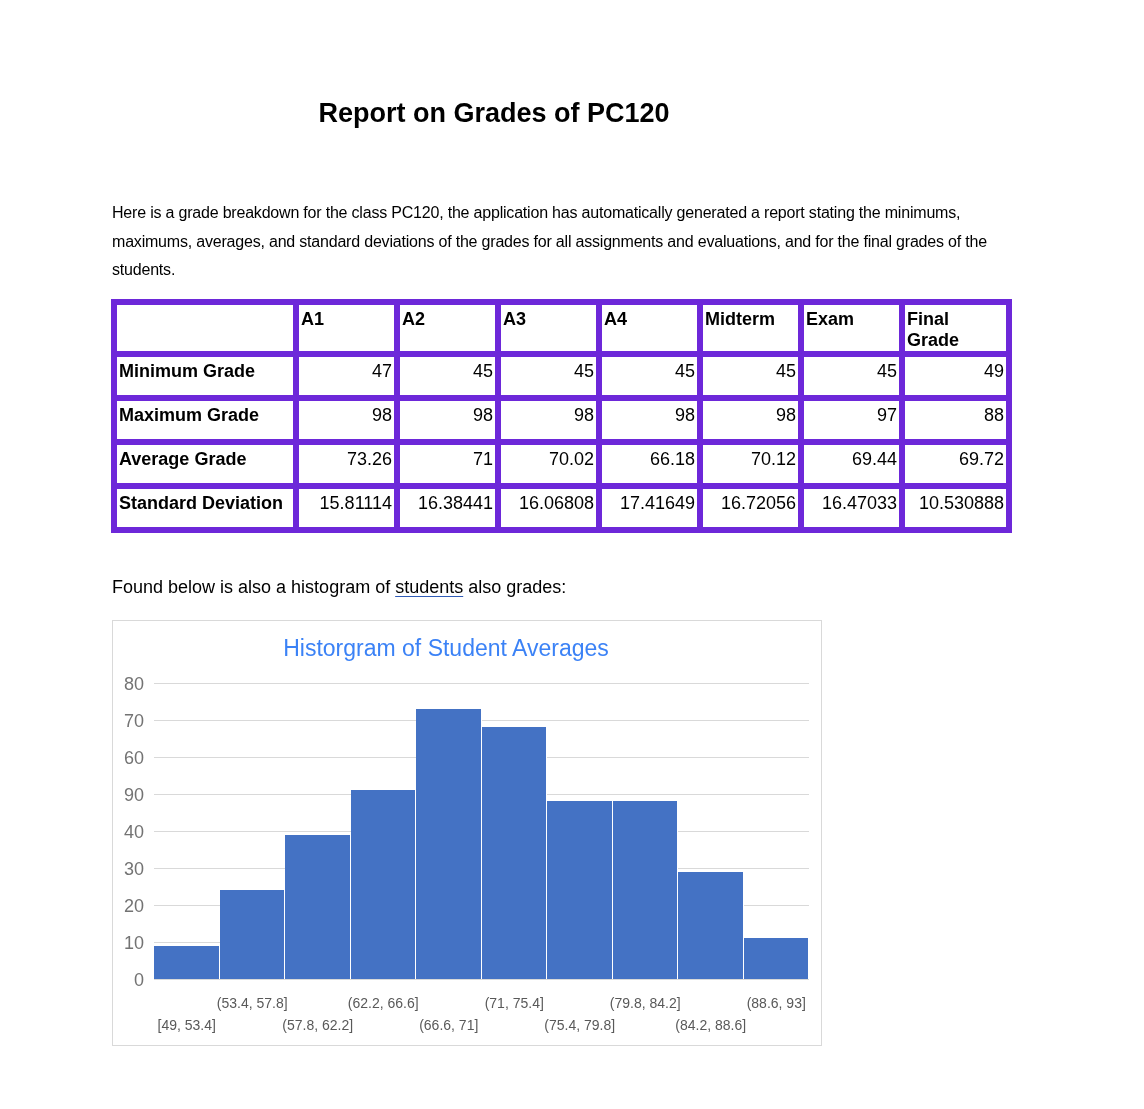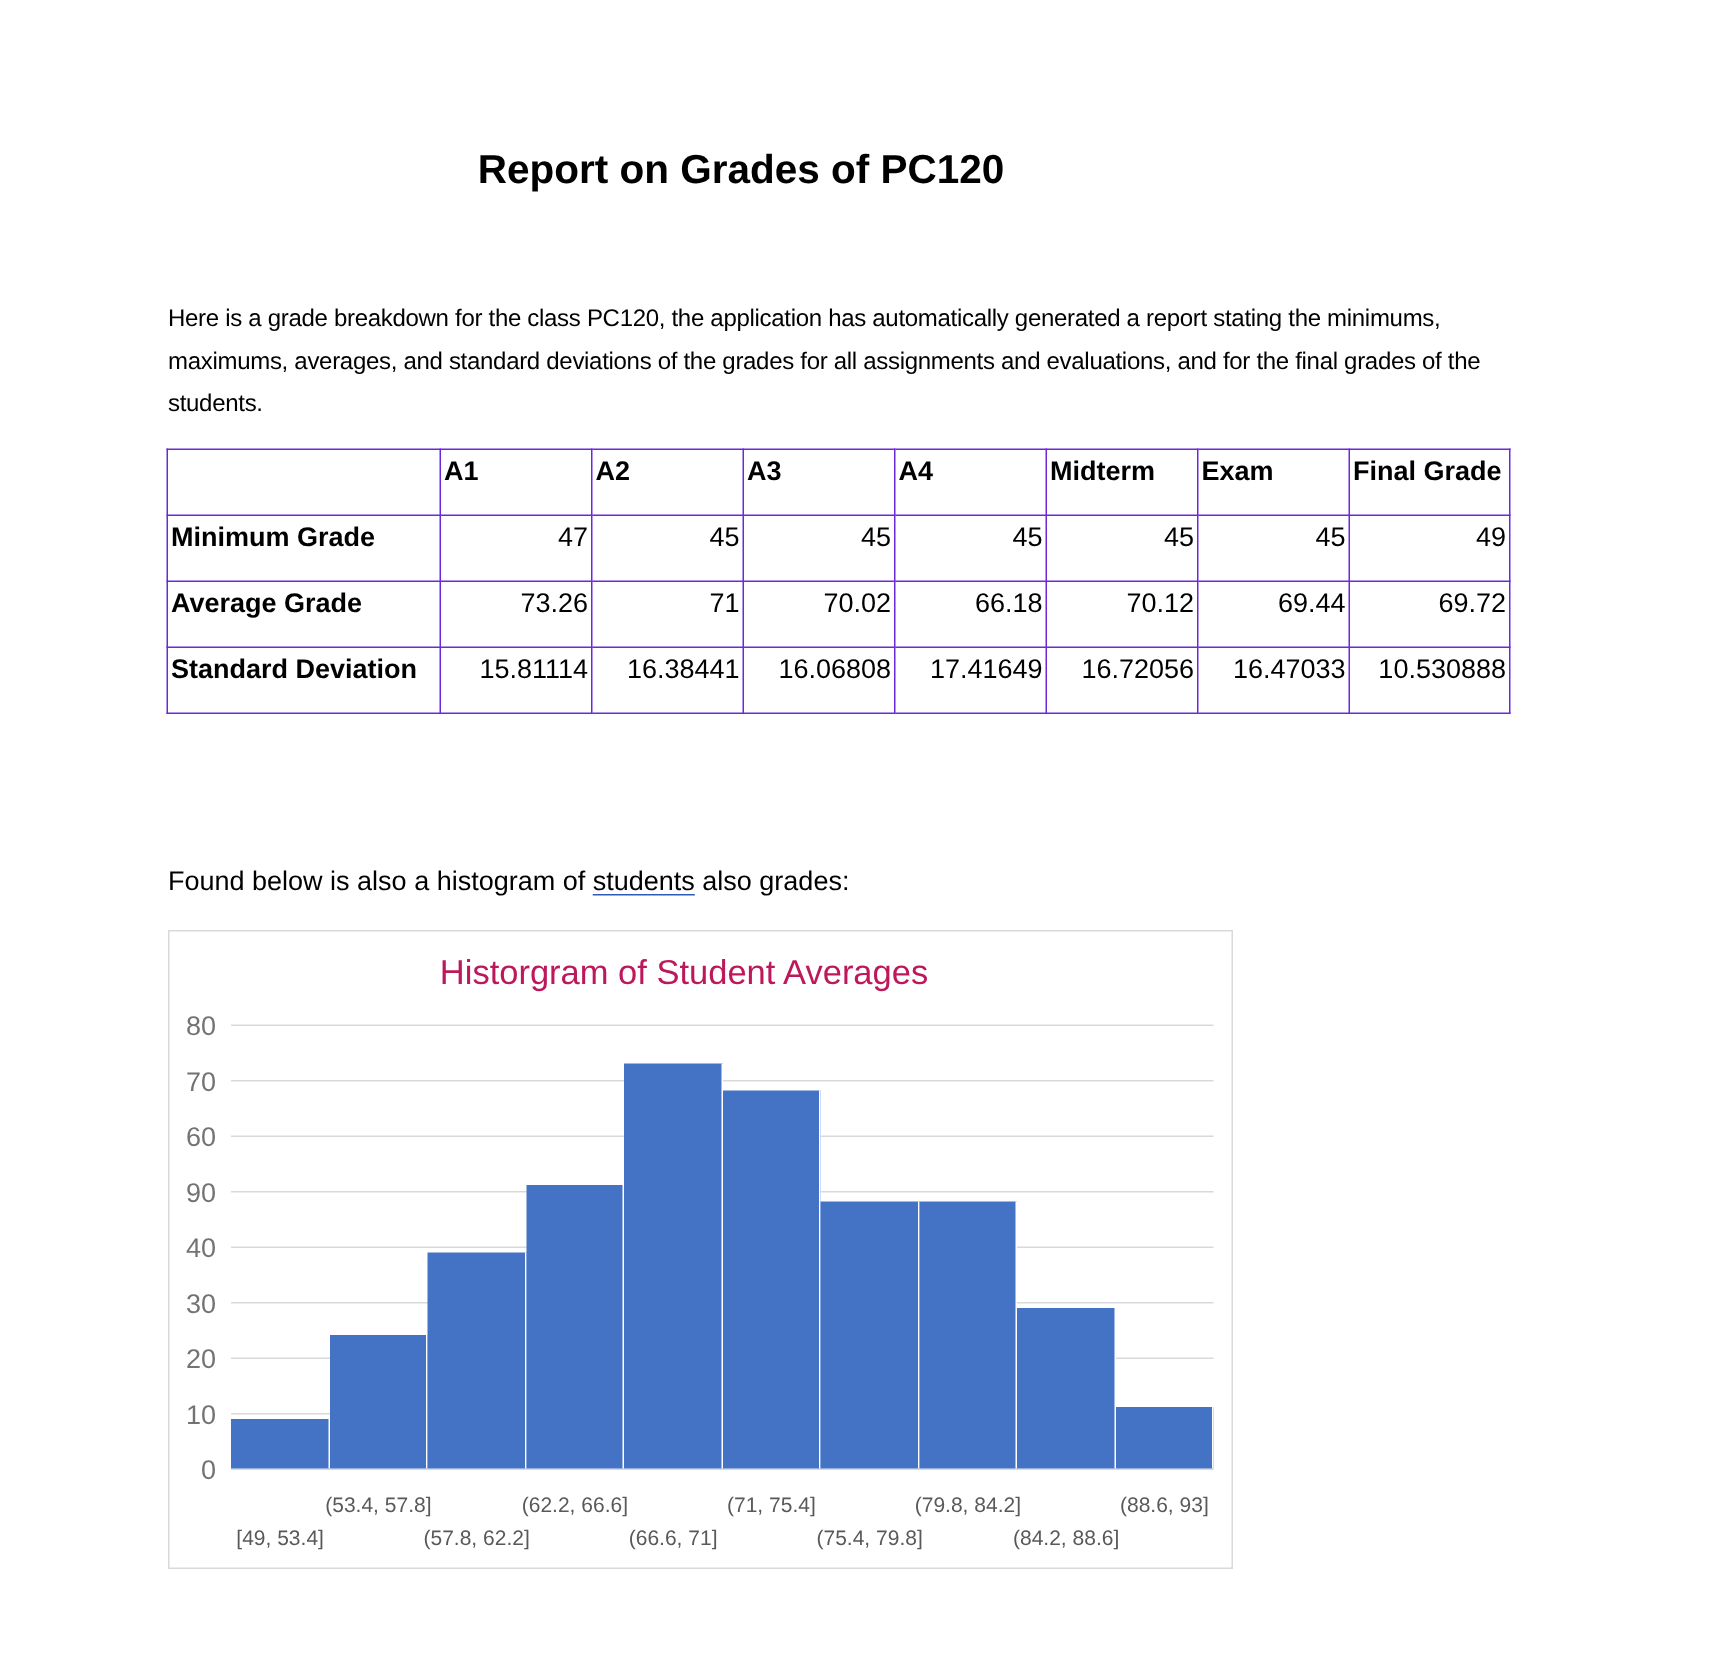--- a/index.html
+++ b/index.html
@@ -1,28 +1,28 @@
 <!DOCTYPE html>
 <html><head>
   <meta charset="utf-8">
   <style>
     html, body { margin: 0; padding: 0; background: #ffffff; }
     body { width: 1144px; height: 1109px; position: relative; font-family: "Liberation Sans", sans-serif; color: #000; }
     .title { position: absolute; top: 98px; left: 0; width: 988px; text-align: center; font-size: 27px; font-weight: bold; }
     .para { position: absolute; left: 112px; top: 199px; width: 910px; font-size: 16px; line-height: 28.5px; letter-spacing: -0.2px; }
     table.stats { position: absolute; left: 111px; top: 299px; border-collapse: collapse; font-size: 18px; }
-    table.stats td, table.stats th { border: 1px solid #6d28d9; padding: 0 2px; height: 44px; vertical-align: top; padding-top: 4px; box-sizing: border-box; }
+    table.stats td, table.stats th { border: 6px solid #6d28d9; padding: 0 2px; height: 44px; vertical-align: top; padding-top: 4px; box-sizing: border-box; }
     table.stats th { font-weight: bold; text-align: left; }
     table.stats td.num { text-align: right; }
     table.stats td.rowlabel { font-weight: bold; text-align: left; white-space: nowrap; }
     .c0 { width: 182px; } .cn { width: 101px; } .clast { width: 107px; }
     .sub { position: absolute; left: 112px; top: 577px; font-size: 18px; }
     .sub .ul { text-decoration: underline; text-decoration-color: #2f5bb7; text-underline-offset: 3px; }
     .chart { position: absolute; left: 112px; top: 620px; width: 710px; height: 426px; border: 1px solid #d9d9d9; box-sizing: border-box; }
-    .chart-title { position: absolute; top: 14px; left: 18px; width: 710px; text-align: center; font-size: 23px; color: #be185d; padding-right: 60px; box-sizing: border-box; }
+    .chart-title { position: absolute; top: 14px; left: 8px; width: 710px; text-align: center; font-size: 23px; color: #3b82f6; padding-right: 60px; box-sizing: border-box; }
     .plot { position: absolute; left: 41px; top: 62px; width: 655px; height: 296px; }
     .grid { position: absolute; left: 0; width: 655px; height: 1px; background: #d9d9d9; }
     .ytick { position: absolute; left: -40px; width: 30px; text-align: right; font-size: 18px; color: #737373; transform: translateY(-9px); }
     .bar { position: absolute; bottom: 0; background: #4472c4; border-right: 1px solid #fff; box-sizing: border-box; }
     .xlabel { position: absolute; font-size: 14px; color: #595959; white-space: nowrap; transform: translateX(-50%); }
   </style>
 </head>
 <body>
 
 <div class="title">Report on Grades of PC120</div>
@@ -43,20 +43,30 @@
   </tr>
   <tr>
     <td class="rowlabel">Minimum Grade</td>
     <td class="num">47</td>
     <td class="num">45</td>
     <td class="num">45</td>
     <td class="num">45</td>
     <td class="num">45</td>
     <td class="num">45</td>
     <td class="num">49</td>
+  </tr>
+  <tr>
+    <td class="rowlabel">Maximum Grade</td>
+    <td class="num">98</td>
+    <td class="num">98</td>
+    <td class="num">98</td>
+    <td class="num">98</td>
+    <td class="num">98</td>
+    <td class="num">97</td>
+    <td class="num">88</td>
   </tr>
   <tr>
     <td class="rowlabel">Average Grade</td>
     <td class="num">73.26</td>
     <td class="num">71</td>
     <td class="num">70.02</td>
     <td class="num">66.18</td>
     <td class="num">70.12</td>
     <td class="num">69.44</td>
     <td class="num">69.72</td>

